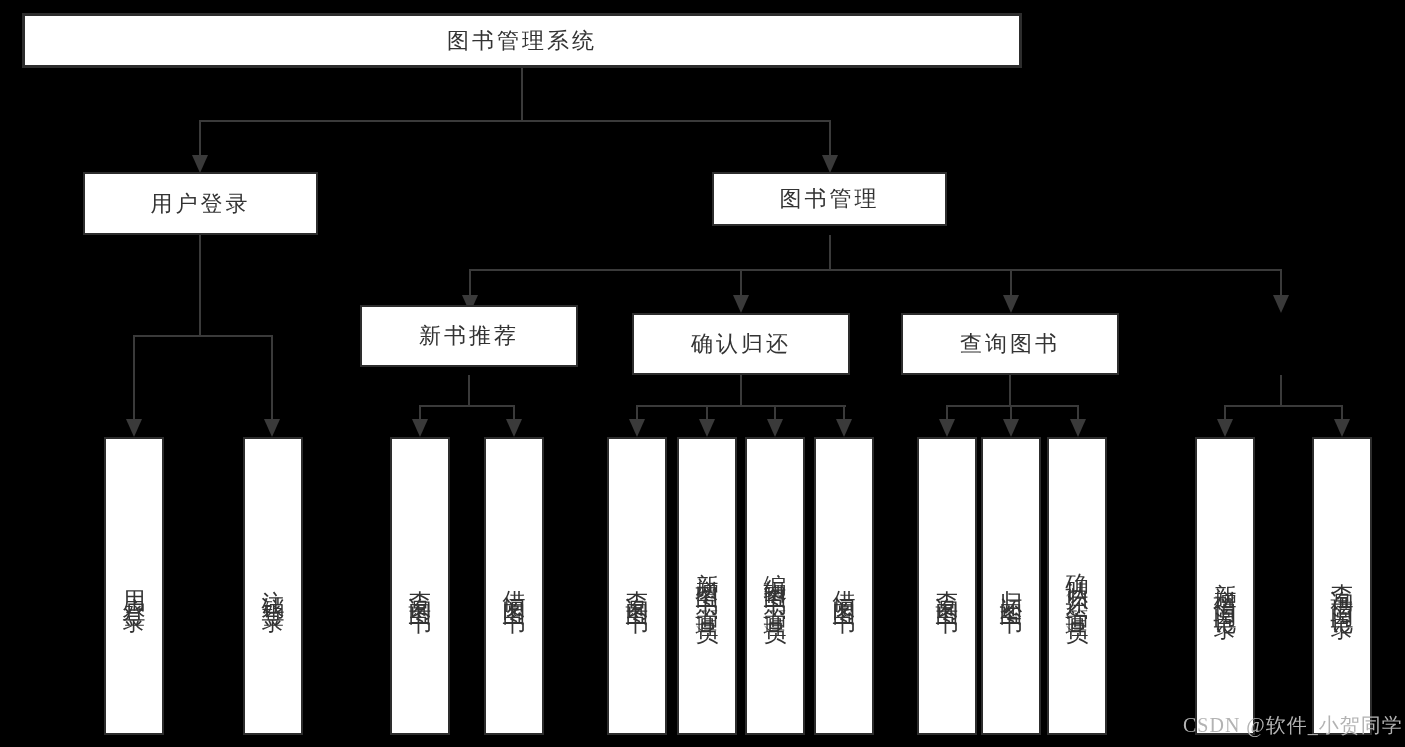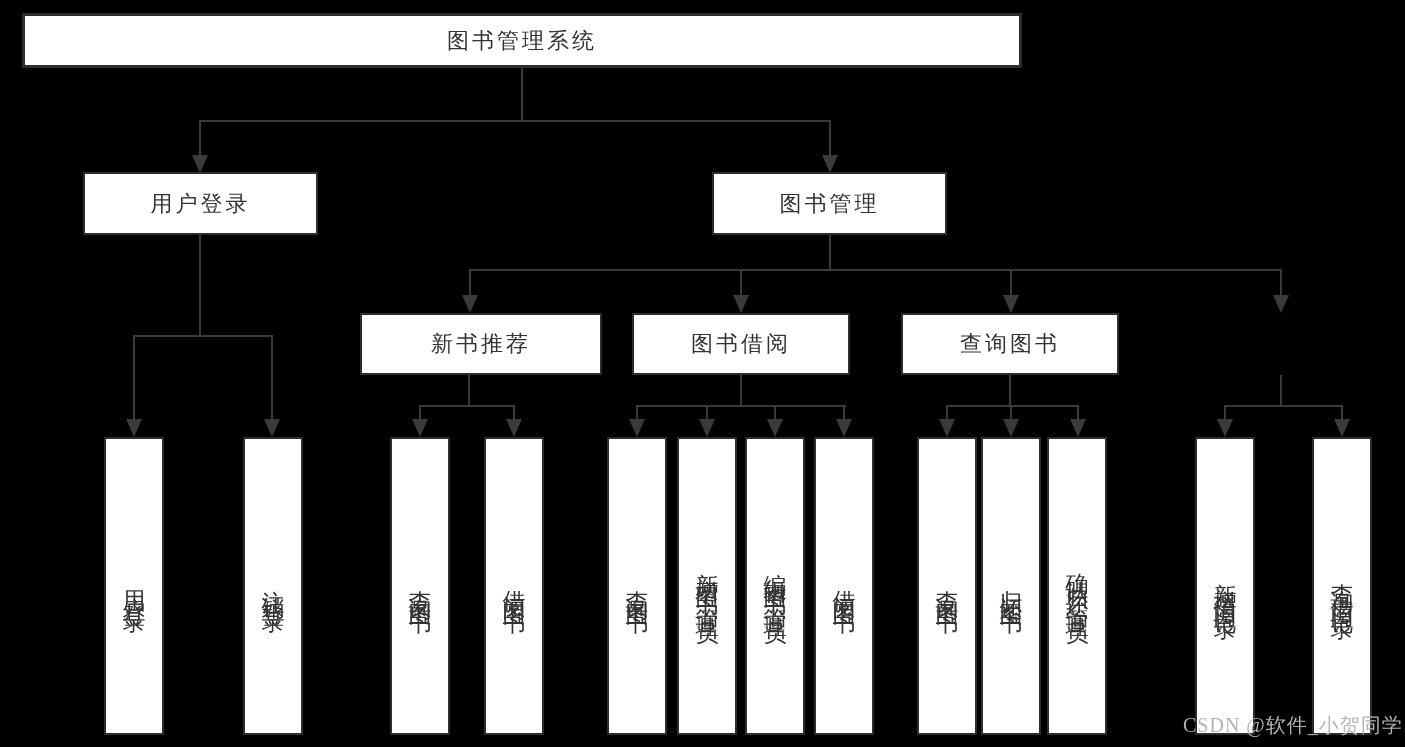--- a/index.html
+++ b/index.html
@@ -56,42 +56,42 @@
   <div class="box h root" style="left:22px;top:13px;width:1000px;height:55px">图书管理系统</div>
 
   <div class="vl" style="left:521px;top:68px;height:52px"></div>
   <div class="hl" style="left:199px;top:120px;width:632px"></div>
   <div class="vl" style="left:199px;top:120px;height:38px"></div>
   <div class="tri" style="left:192px;top:155px"></div>
   <div class="vl" style="left:829px;top:120px;height:38px"></div>
   <div class="tri" style="left:822px;top:155px"></div>
 
   <div class="box h" style="left:83px;top:172px;width:235px;height:63px">用户登录</div>
-  <div class="box h" style="left:712px;top:172px;width:235px;height:63px">图书管理</div>
+  <div class="box h" style="left:712px;top:172px;width:235px;height:54px">图书管理</div>
 
   <div class="vl" style="left:199px;top:235px;height:102px"></div>
   <div class="hl" style="left:133px;top:335px;width:140px"></div>
   <div class="vl" style="left:133px;top:335px;height:86px"></div>
   <div class="tri" style="left:126px;top:419px"></div>
   <div class="vl" style="left:271px;top:335px;height:86px"></div>
   <div class="tri" style="left:264px;top:419px"></div>
 
   <div class="vl" style="left:829px;top:235px;height:36px"></div>
   <div class="hl" style="left:469px;top:269px;width:813px"></div>
   <div class="vl" style="left:469px;top:269px;height:27px"></div>
   <div class="tri" style="left:462px;top:295px"></div>
   <div class="vl" style="left:740px;top:269px;height:27px"></div>
   <div class="tri" style="left:733px;top:295px"></div>
   <div class="vl" style="left:1010px;top:269px;height:27px"></div>
   <div class="tri" style="left:1003px;top:295px"></div>
   <div class="vl" style="left:1280px;top:269px;height:27px"></div>
   <div class="tri" style="left:1273px;top:295px"></div>
 
-  <div class="box h" style="left:360px;top:313px;width:242px;height:62px">新书推荐</div>
-  <div class="box h" style="left:632px;top:313px;width:218px;height:62px">图书借阅</div>
+  <div class="box h" style="left:360px;top:305px;width:218px;height:62px">新书推荐</div>
+  <div class="box h" style="left:632px;top:313px;width:218px;height:62px">确认归还</div>
   <div class="box h" style="left:901px;top:313px;width:218px;height:62px">查询图书</div>
 
   <div class="vl" style="left:468px;top:375px;height:32px"></div>
   <div class="hl" style="left:419px;top:405px;width:96px"></div>
   <div class="vl" style="left:419px;top:405px;height:16px"></div>
   <div class="tri" style="left:412px;top:419px"></div>
   <div class="vl" style="left:513px;top:405px;height:16px"></div>
   <div class="tri" style="left:506px;top:419px"></div>
 
   <div class="vl" style="left:740px;top:375px;height:32px"></div>

